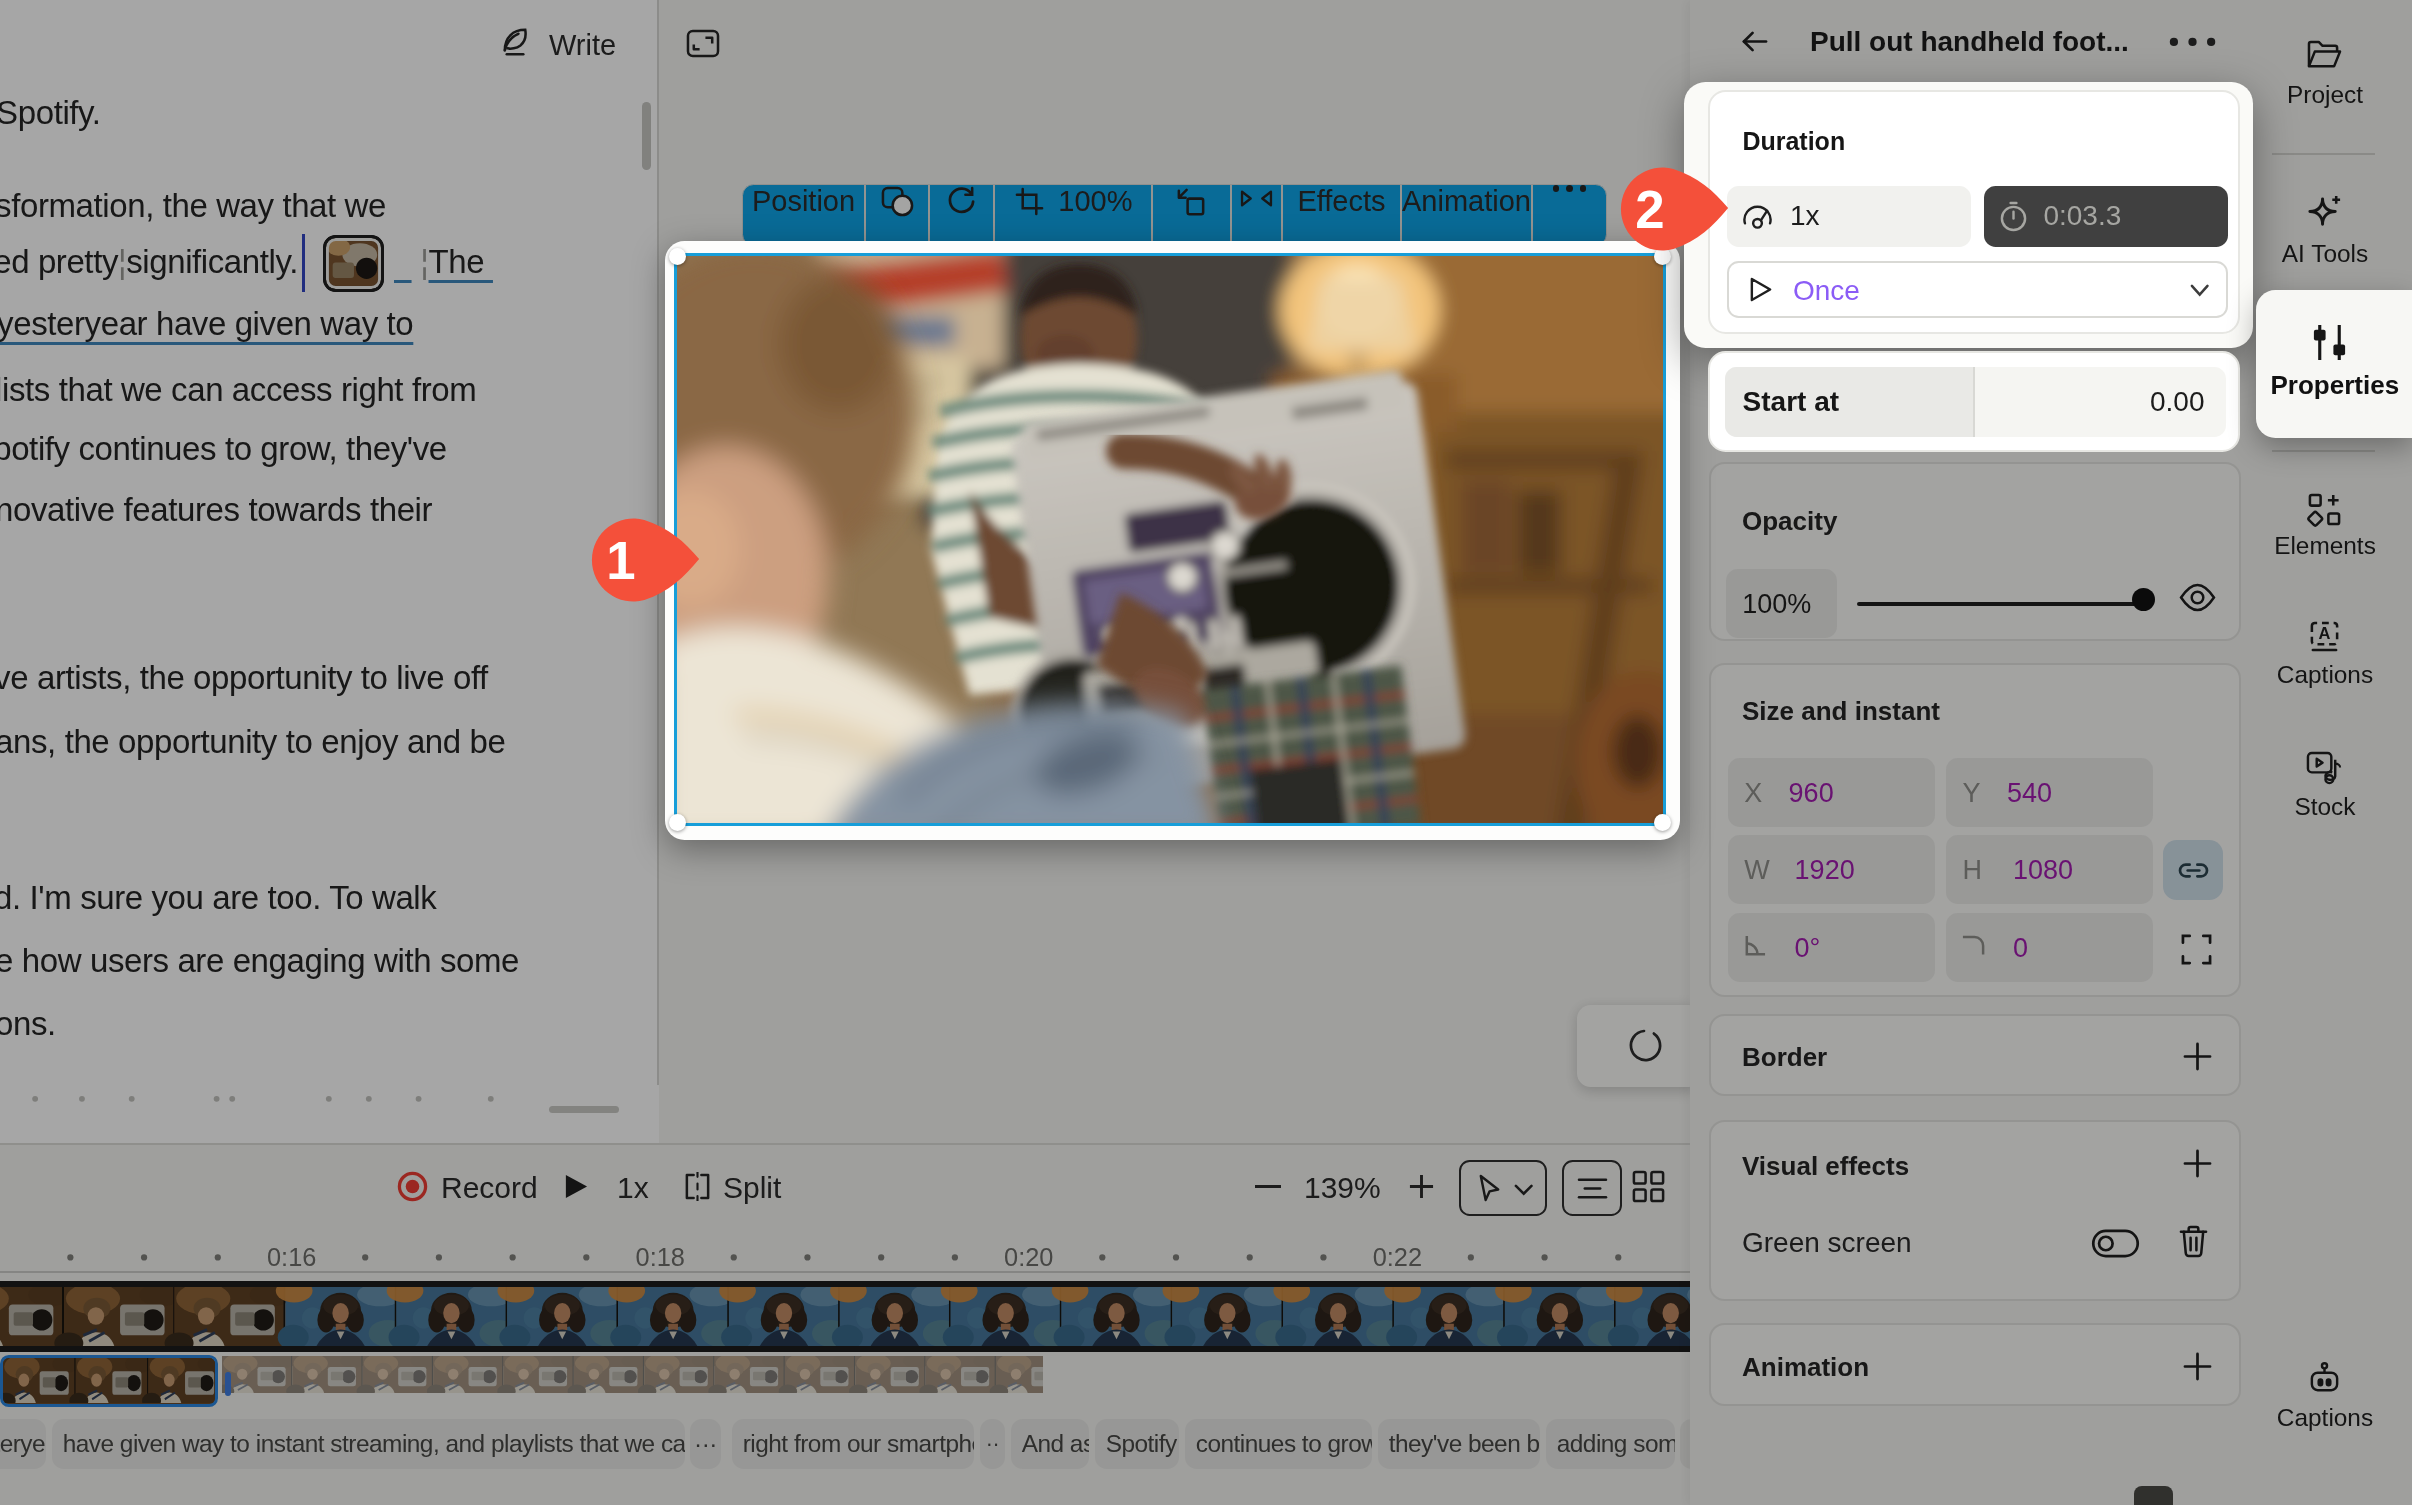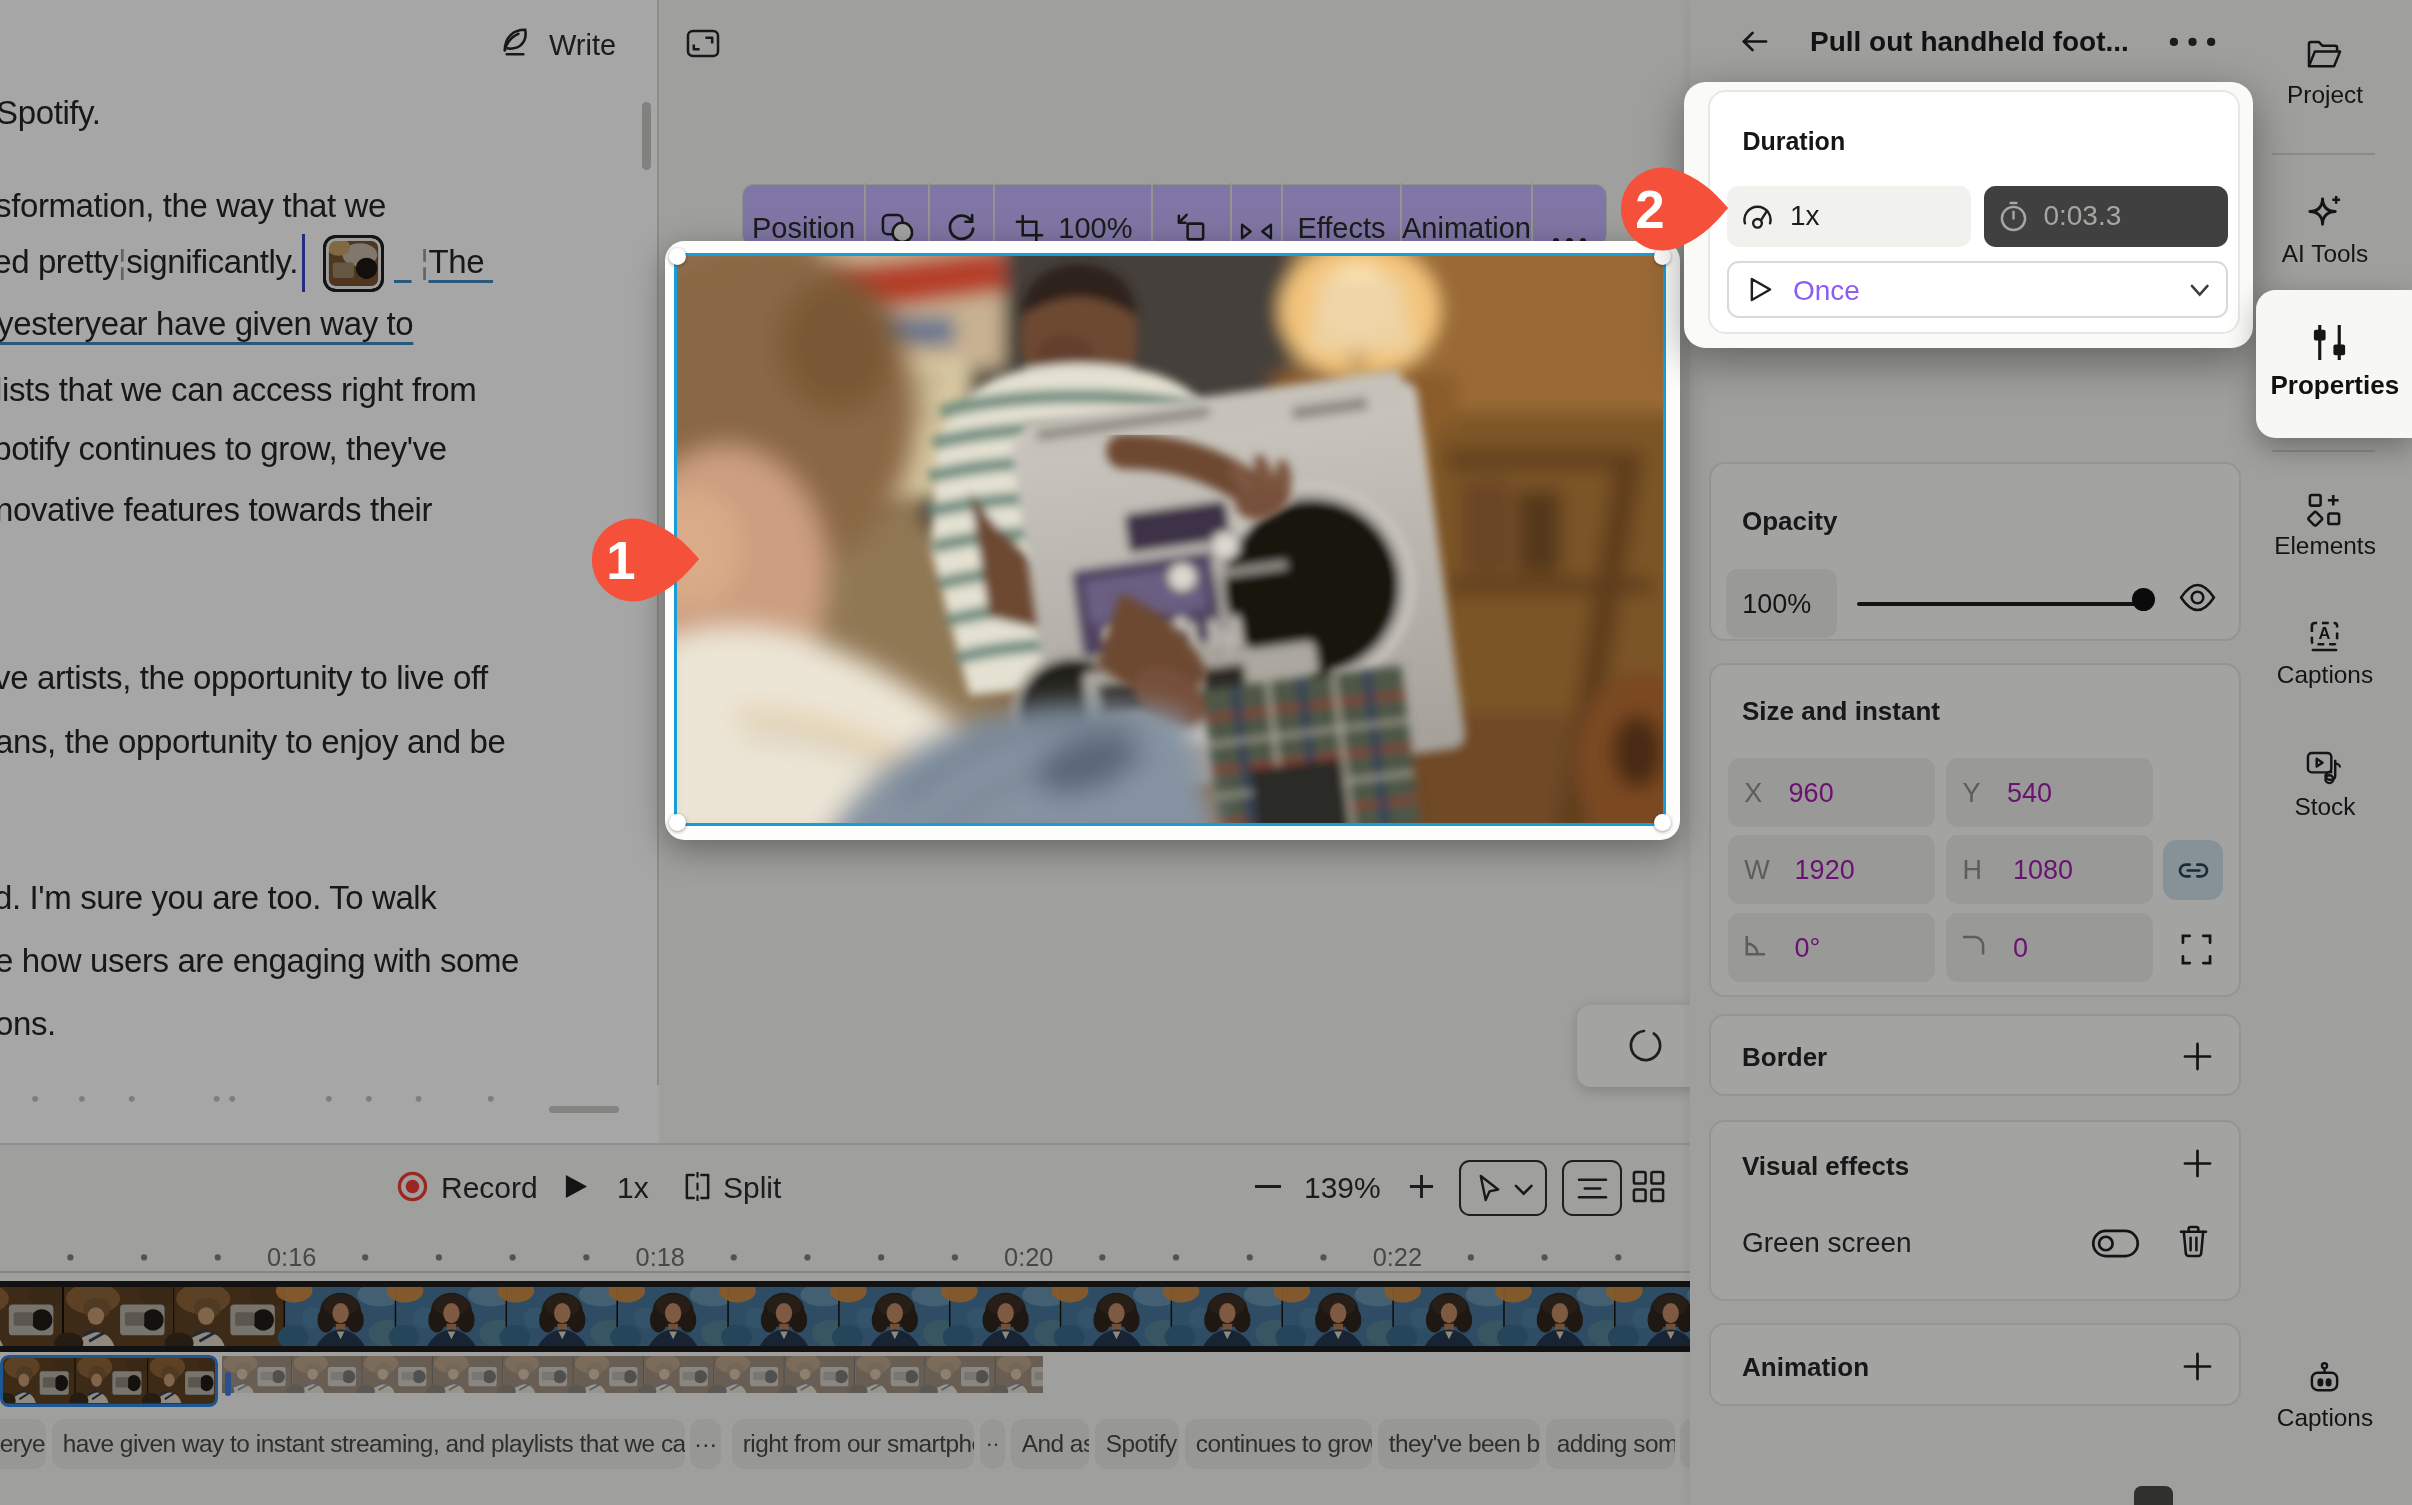--- a/index.html
+++ b/index.html
@@ -69,21 +69,21 @@
 
   <div class="a" style="left:659px;top:0;width:1031px;height:1143px;background:#f5f5f2"></div>
   <div id="canvastop">
 
     <svg class="a" style="left:686px;top:28px" width="34" height="31" viewBox="0 0 35 32" fill="none" stroke="#262626" stroke-width="2.6" stroke-linejoin="round">
       <rect x="2" y="3" width="31" height="26" rx="5"></rect>
       <path d="M20 10 H27 V16"></path>
       <path d="M14 22 H8 V17"></path>
     </svg>
 
-    <div class="a" style="left:742px;top:184px;width:865px;height:62px;background:#c4b5fd;border-radius:11.7px;border:1px solid #dededa;display:flex;align-items:flex-end">
+    <div class="a" style="left:742px;top:184px;width:865px;height:62px;background:#0ea5e9;border-radius:11.7px;border:1px solid #dededa;display:flex;align-items:flex-start">
       <div style="width:121px;text-align:center;font-size:29px;color:#2b2b2b">Position</div>
       <div style="width:2px;height:62px;background:#e3e3df"></div>
       <div style="width:62px;display:flex;justify-content:center">
         <svg width="35" height="33" viewBox="0 0 36 34" fill="none" stroke="#262626" stroke-width="2.6">
           <rect x="3" y="3" width="20" height="20" rx="5"></rect>
               <circle cx="23" cy="21" r="10" fill="#fcfcfa"></circle>
         </svg>
           </div>
       <div style="width:2px;height:62px;background:#e3e3df"></div>
       <div style="width:63px;display:flex;justify-content:center">
@@ -658,20 +658,27 @@
       <div class="a" style="left:16.6px;top:169px;width:501px;height:57px;background:#fff;border:2px solid #d9d9d5;border-radius:11.7px">
         <svg class="a" style="left:19.5px;top:13.7px" width="25" height="27" viewBox="0 0 26 28" fill="none" stroke="#1f1f1f" stroke-width="2.5" stroke-linejoin="round">
           <path d="M4 3 L23 14 L4 25 Z"></path>
         </svg>
         <span class="t" style="left:64px;top:12.7px;font-size:28px;color:#8b5cf6">Once</span>
         <svg class="a" style="left:459px;top:20.5px" width="23.4" height="15.6" viewBox="0 0 24 16" fill="none" stroke="#3c3c3c" stroke-width="2.6" stroke-linecap="round">
               <path d="M4 3 L12 12 L20 3"></path>
             </svg>
       </div>
     </div>
+    <div class="a" style="left:24.4px;top:269px;width:532px;height:101px;background:#fff;border:2px solid #e7e7e3;border-radius:17.6px">
+      <div class="a" style="left:14.6px;top:13.7px;width:501px;height:70px;border-radius:11.7px;overflow:hidden;background:#f5f5f2">
+        <div class="a" style="left:0;top:0;width:250px;height:70px;background:#e9e9e6;border-right:2px solid #d8d8d4"></div>
+        <div class="t" style="left:17.6px;top:19.5px;font-size:28px;font-weight:bold;color:#161616">Start at</div>
+        <div class="t" style="left:425px;top:19.5px;font-size:28px;color:#1c1c1c">0.00</div>
+      </div>
+    </div>
   </div>
 
   <div class="a" style="left:2256px;top:290px;width:157px;height:148px;border-radius:19.5px 0 0 19.5px;background:#f7f7f4;box-shadow:0 9.8px 29px rgba(0,0,0,.3)">
     <svg class="a" style="left:52px;top:33px" width="43" height="39" viewBox="0 0 44 40" fill="none" stroke="#161616" stroke-width="3">
       <path d="M12 2 V38 M32 2 V38" stroke-width="3.2"></path>
       <rect x="6" y="7" width="12" height="11" rx="2" fill="#161616" stroke="none"></rect>
       <rect x="26" y="22" width="12" height="11" rx="2" fill="#161616" stroke="none"></rect>
     </svg>
     <div class="t" style="left:9.8px;top:80px;width:138px;text-align:center;font-size:26px;font-weight:bold;color:#111">Properties</div>
   </div>

